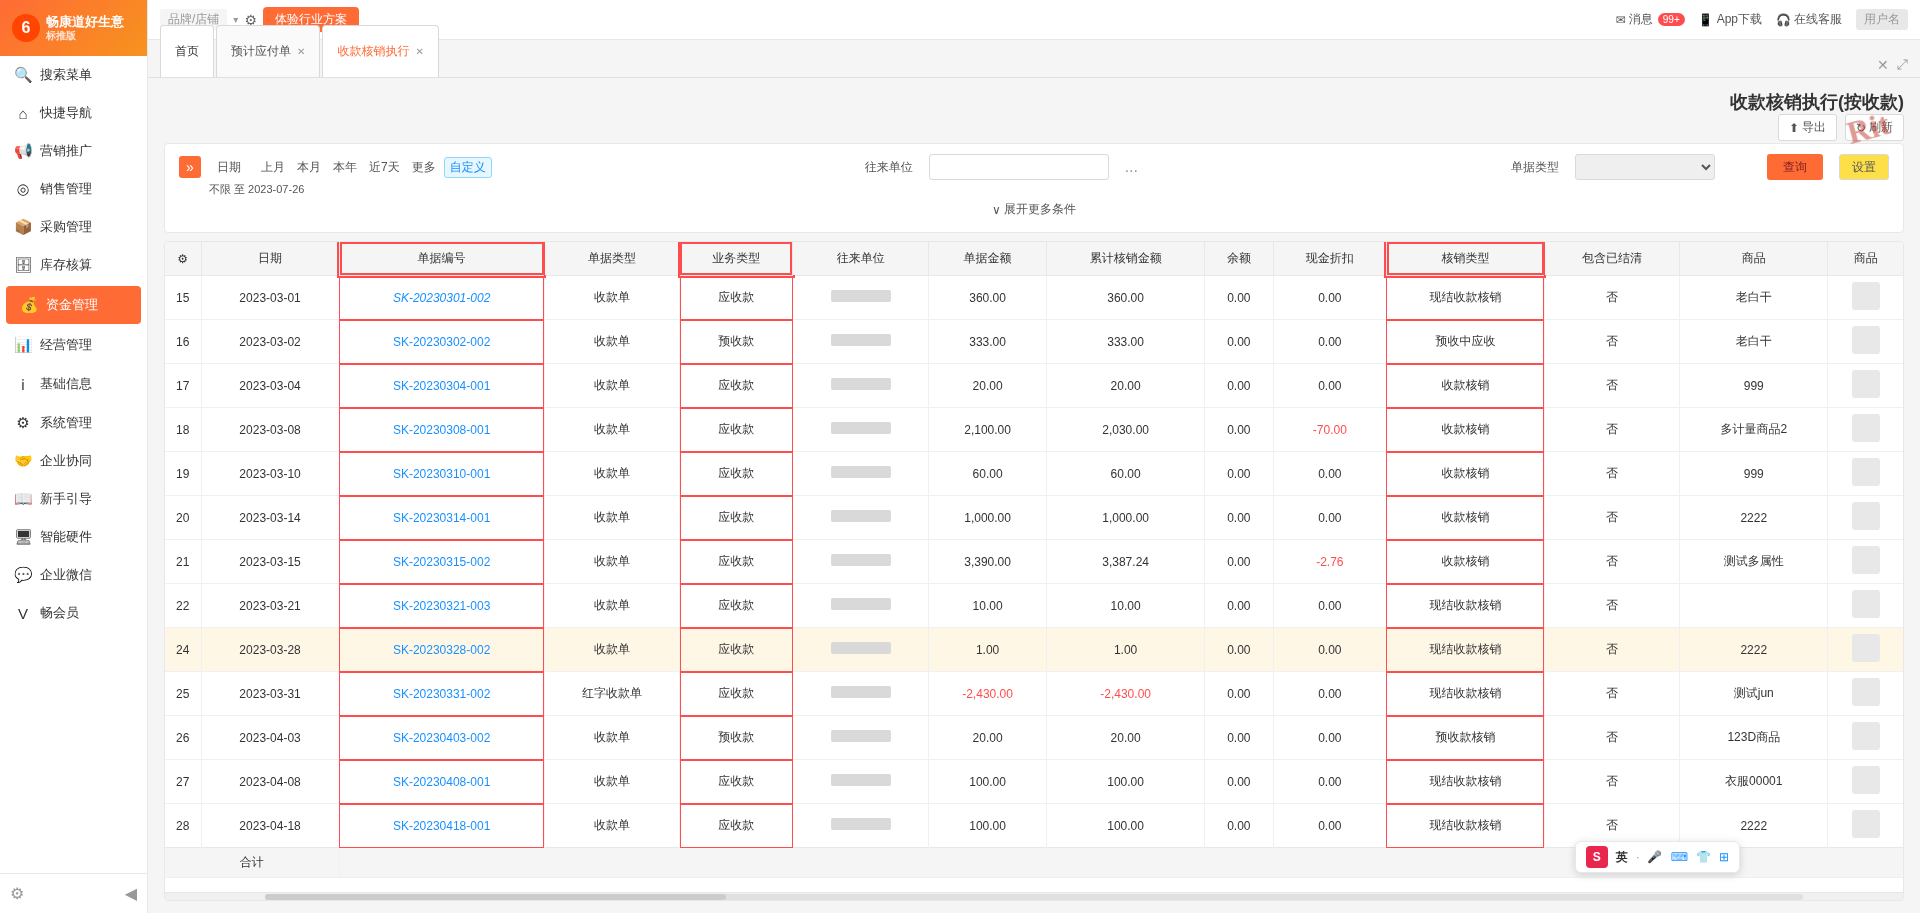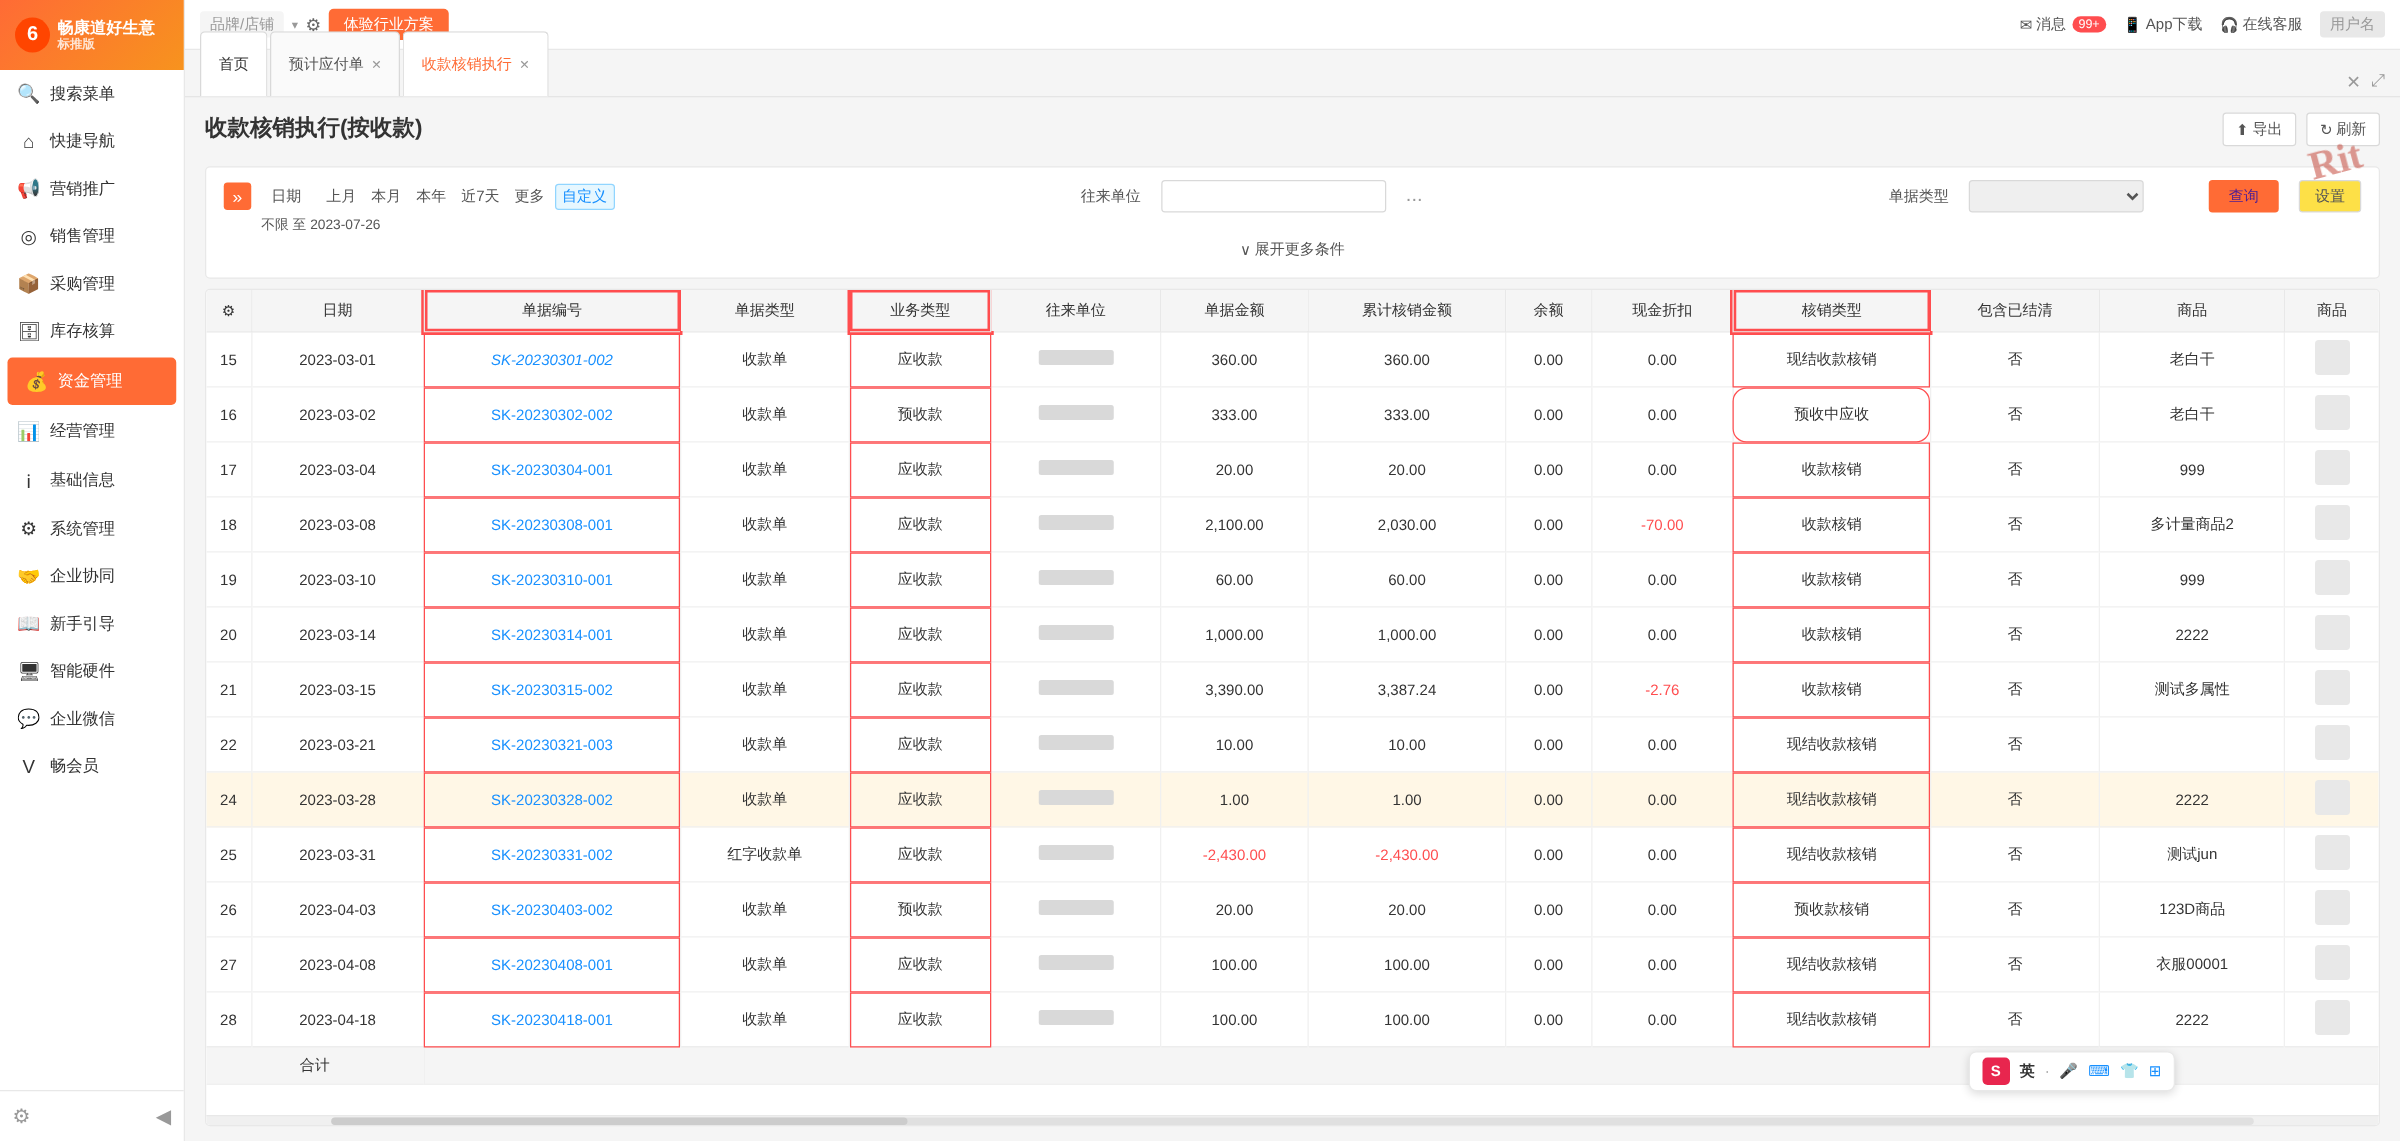--- a/index.html
+++ b/index.html
@@ -37,35 +37,35 @@
     .tab.active { background: #fff; color: #ff6b35; border-color: #d9d9d9; }
     .tab .close { color: #999; font-size: 10px; }
     .tab-home { background: #fff; color: #333; }
     .tabs-spacer { flex: 1; }
     .tabs-actions { display: flex; align-items: center; gap: 8px; padding-bottom: 4px; }
     .tabs-actions span { cursor: pointer; color: #999; font-size: 14px; }
 
     
     .content { flex: 1; overflow: hidden; display: flex; flex-direction: column; padding: 12px 16px; background: #f5f5f5; }
 
-    .page-header { display: flex; align-items: flex-start; justify-content: space-between; margin-bottom: 16px; }
+    .page-header { display: flex; align-items: flex-end; justify-content: space-between; margin-bottom: 2px; flex-direction: column; }
     .page-title { font-size: 18px; font-weight: bold; color: #333; }
     .page-actions { display: flex; gap: 8px; }
     .page-actions button { padding: 4px 10px; border: 1px solid #d9d9d9; background: #fff; border-radius: 3px; cursor: pointer; font-size: 12px; display: flex; align-items: center; gap: 3px; color: #555; }
 
     
     .filter-panel { background: #fff; border: 1px solid #e8e8e8; border-radius: 4px; padding: 10px 14px; margin-bottom: 8px; }
     .filter-row { display: flex; align-items: center; gap: 16px; }
     .filter-expand-btn { width: 22px; height: 22px; background: #ff6b35; color: #fff; border: none; border-radius: 3px; cursor: pointer; font-size: 14px; display: flex; align-items: center; justify-content: center; }
     .filter-label { color: #555; font-size: 12px; white-space: nowrap; }
     .filter-date-btns { display: flex; gap: 4px; align-items: center; }
     .filter-date-btns span { color: #555; cursor: pointer; padding: 1px 4px; font-size: 12px; }
     .filter-date-btns .custom { background: #e6f7ff; color: #1890ff; border: 1px solid #91d5ff; border-radius: 3px; padding: 1px 5px; }
     .filter-dotdot { color: #999; font-size: 16px; cursor: pointer; }
-    .query-btn { background: #ff6b35; color: #4c1d95; border: none; padding: 4px 16px; border-radius: 3px; cursor: pointer; font-size: 12px; height: 26px; }
+    .query-btn { background: #ff6b35; color: #7f1d1d; border: none; padding: 4px 16px; border-radius: 3px; cursor: pointer; font-size: 12px; height: 26px; }
     .setting-btn { background: #fde047; color: #555; border: 1px solid #d9d9d9; padding: 4px 12px; border-radius: 3px; cursor: pointer; font-size: 12px; height: 26px; }
     .filter-more-row { display: flex; justify-content: center; padding: 4px; }
     .expand-more { color: #555; font-size: 12px; cursor: pointer; display: flex; align-items: center; gap: 3px; }
 
     
     .table-wrap { flex: 1; background: #fff; border: 1px solid #e8e8e8; border-radius: 4px; overflow: hidden; display: flex; flex-direction: column; }
     .table-container { flex: 1; overflow: auto; }
     table { width: 100%; border-collapse: collapse; font-size: 12px; }
     thead th { background: #f5f5f5; padding: 8px 6px; text-align: center; border-bottom: 1px solid #e8e8e8; border-right: 1px solid #e8e8e8; color: #333; font-weight: 500; white-space: nowrap; position: sticky; top: 0; z-index: 2; }
     thead th:last-child { border-right: none; }
@@ -314,21 +314,21 @@
     <td>16</td>
     <td>2023-03-02</td>
     <td style="outline:1px solid #ff4d4f;outline-offset:-1px;"><a href="#">SK-20230302-002</a></td>
     <td>收款单</td>
     <td style="outline:1px solid #ff4d4f;outline-offset:-1px;">预收款</td>
     <td><span class="masked"></span></td>
     <td class="">333.00</td>
     <td class="">333.00</td>
     <td>0.00</td>
     <td class="">0.00</td>
-    <td style="outline:1px solid #ff4d4f;outline-offset:-1px;border-radius:11px;">预收中应收</td>
+    <td style="outline:1px solid #ff4d4f;outline-offset:-1px;">预收中应收</td>
     <td>否</td>
     <td>老白干</td>
     <td><span style="display:inline-block;width:28px;height:28px;background:#e8e8e8;border-radius:3px;"></span></td>
   </tr>
               <tr>
     <td>17</td>
     <td>2023-03-04</td>
     <td style="outline:1px solid #ff4d4f;outline-offset:-1px;"><a href="#">SK-20230304-001</a></td>
     <td>收款单</td>
     <td style="outline:1px solid #ff4d4f;outline-offset:-1px;">应收款</td>

